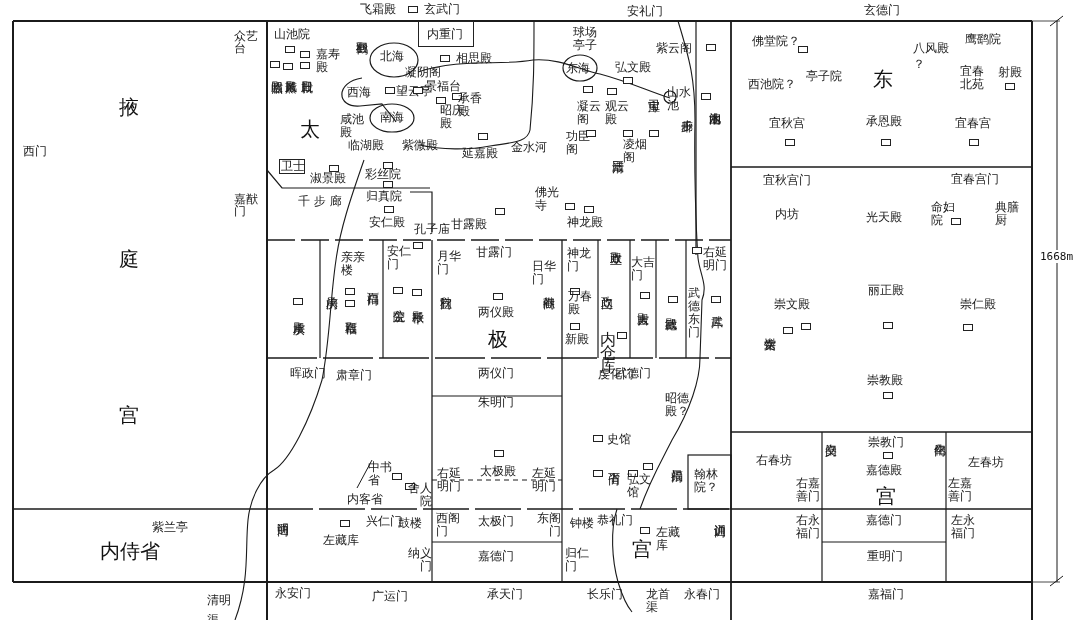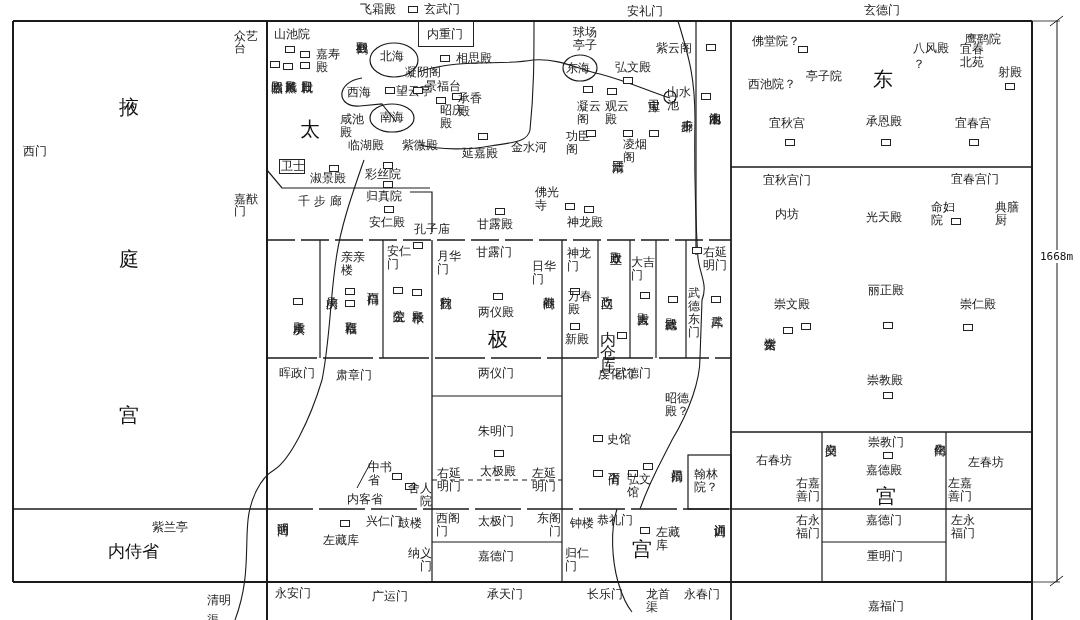--- a/index.html
+++ b/index.html
@@ -98,21 +98,21 @@
 <span class="lbl" style="left:627px;top:5px">安礼门</span>
 <span class="lbl" style="left:864px;top:4px">玄德门</span>
 
 <span class="lbl big" style="left:119px;top:96px">掖</span>
 <span class="lbl big" style="left:119px;top:248px">庭</span>
 <span class="lbl big" style="left:119px;top:404px">宫</span>
 <span class="lbl" style="left:23px;top:145px">西门</span>
 <span class="lbl v" style="left:234px;top:30px;writing-mode:horizontal-tb;width:26px;white-space:normal;line-height:12px">众艺台</span>
 <span class="lbl" style="left:234px;top:193px;width:28px;white-space:normal;line-height:12px">嘉猷门</span>
 <span class="lbl" style="left:152px;top:521px">紫兰亭</span>
-<span class="lbl big" style="left:108px;top:540px;font-size:17px">内侍省</span>
+<span class="lbl big" style="left:100px;top:540px;font-size:20px">内侍省</span>
 <span class="lbl" style="left:207px;top:590px;width:28px;white-space:normal;line-height:20px">清明渠</span>
 
 <span class="lbl" style="left:274px;top:28px">山池院</span>
 <span class="sq" style="left:285px;top:46px"></span>
 <span class="sq" style="left:300px;top:51px"></span>
 <span class="sq" style="left:270px;top:61px"></span>
 <span class="sq" style="left:283px;top:63px"></span>
 <span class="sq" style="left:300px;top:62px"></span>
 <span class="lbl" style="left:316px;top:48px;width:30px;white-space:normal">嘉寿殿</span>
 <span class="lbl v" style="left:355px;top:33px">鹤羽殿</span>
@@ -167,21 +167,21 @@
 <span class="lbl" style="left:310px;top:172px">淑景殿</span>
 <span class="sq" style="left:383px;top:162px"></span>
 <span class="lbl" style="left:365px;top:168px">彩丝院</span>
 <span class="sq" style="left:383px;top:181px"></span>
 <span class="lbl" style="left:366px;top:190px">归真院</span>
 <span class="lbl" style="left:298px;top:195px">千 步 廊</span>
 <span class="sq" style="left:384px;top:206px"></span>
 <span class="lbl" style="left:369px;top:216px">安仁殿</span>
 <span class="lbl" style="left:414px;top:223px">孔子庙</span>
 <span class="sq" style="left:495px;top:208px"></span>
-<span class="lbl" style="left:477px;top:218px">甘露殿</span>
+<span class="lbl" style="left:451px;top:218px">甘露殿</span>
 <span class="lbl" style="left:535px;top:186px;width:28px;white-space:normal">佛光寺</span>
 <span class="sq" style="left:565px;top:203px"></span>
 <span class="sq" style="left:584px;top:206px"></span>
 <span class="lbl" style="left:567px;top:216px">神龙殿</span>
 
 <span class="sq" style="left:293px;top:298px"></span>
 <span class="lbl v" style="left:292px;top:313px">承庆殿</span>
 <span class="lbl" style="left:341px;top:251px;width:30px;white-space:normal">亲亲楼</span>
 <span class="lbl v" style="left:325px;top:287px">承庆门</span>
 <span class="sq" style="left:345px;top:288px"></span>
@@ -215,24 +215,24 @@
 <span class="sq" style="left:640px;top:292px"></span>
 <span class="lbl v" style="left:636px;top:304px">大吉殿</span>
 <span class="sq" style="left:668px;top:296px"></span>
 <span class="lbl v" style="left:664px;top:309px">武德殿</span>
 <span class="lbl" style="left:688px;top:287px;width:14px;white-space:normal">武德东门</span>
 <span class="sq" style="left:692px;top:247px"></span>
 <span class="lbl" style="left:703px;top:246px;width:28px;white-space:normal">右延明门</span>
 <span class="sq" style="left:711px;top:296px"></span>
 <span class="lbl v" style="left:710px;top:306px">武库</span>
 
-<span class="lbl" style="left:279px;top:367px">晖政门</span>
+<span class="lbl" style="left:290px;top:367px">晖政门</span>
 <span class="lbl" style="left:336px;top:369px">肃章门</span>
 <span class="lbl" style="left:478px;top:367px">两仪门</span>
-<span class="lbl" style="left:478px;top:425px">朱明门</span>
+<span class="lbl" style="left:478px;top:396px">朱明门</span>
 <span class="sq" style="left:494px;top:450px"></span>
 <span class="lbl" style="left:480px;top:465px">太极殿</span>
 <span class="lbl" style="left:437px;top:467px;width:30px;white-space:normal">右延明门</span>
 <span class="lbl" style="left:532px;top:467px;width:30px;white-space:normal">左延明门</span>
 <span class="lbl" style="left:368px;top:461px;width:28px;white-space:normal">中书省</span>
 <span class="sq" style="left:392px;top:473px"></span>
 <span class="lbl" style="left:347px;top:493px">内客省</span>
 <span class="sq" style="left:405px;top:483px"></span>
 <span class="lbl" style="left:404px;top:482px;width:28px;white-space:normal;text-align:right">舍人院</span>
 <span class="lbl" style="left:598px;top:368px">虔化门</span>
@@ -264,31 +264,31 @@
 <span class="lbl" style="left:402px;top:547px;width:30px;white-space:normal;text-align:right">纳义门</span>
 <span class="lbl" style="left:478px;top:550px">嘉德门</span>
 <span class="lbl" style="left:565px;top:547px;width:28px;white-space:normal">归仁门</span>
 
 <span class="lbl" style="left:275px;top:587px">永安门</span>
 <span class="lbl" style="left:372px;top:590px">广运门</span>
 <span class="lbl" style="left:487px;top:588px">承天门</span>
 <span class="lbl" style="left:587px;top:588px">长乐门</span>
 <span class="lbl" style="left:646px;top:588px;width:28px;white-space:normal">龙首渠</span>
 <span class="lbl" style="left:684px;top:588px">永春门</span>
-<span class="lbl" style="left:868px;top:600px">嘉福门</span>
+<span class="lbl" style="left:868px;top:588px">嘉福门</span>
 
 <span class="lbl" style="left:752px;top:35px">佛堂院？</span>
 <span class="sq" style="left:798px;top:46px"></span>
 <span class="lbl" style="left:748px;top:78px">西池院？</span>
 <span class="lbl" style="left:806px;top:70px">亭子院</span>
 <span class="lbl big" style="left:873px;top:68px">东</span>
 <span class="lbl" style="left:913px;top:42px">八风殿</span>
 <span class="lbl" style="left:913px;top:58px">？</span>
 <span class="lbl" style="left:965px;top:33px">鹰鹞院</span>
-<span class="lbl" style="left:960px;top:43px;width:28px;white-space:normal">宜春北苑</span>
+<span class="lbl" style="left:960px;top:65px;width:28px;white-space:normal">宜春北苑</span>
 <span class="lbl" style="left:998px;top:66px">射殿</span>
 <span class="sq" style="left:1005px;top:83px"></span>
 <span class="lbl" style="left:769px;top:117px">宜秋宫</span>
 <span class="sq" style="left:785px;top:139px"></span>
 <span class="lbl" style="left:866px;top:115px">承恩殿</span>
 <span class="sq" style="left:881px;top:139px"></span>
 <span class="lbl" style="left:955px;top:117px">宜春宫</span>
 <span class="sq" style="left:969px;top:139px"></span>
 <span class="lbl" style="left:763px;top:174px">宜秋宫门</span>
 <span class="lbl" style="left:951px;top:173px">宜春宫门</span>

